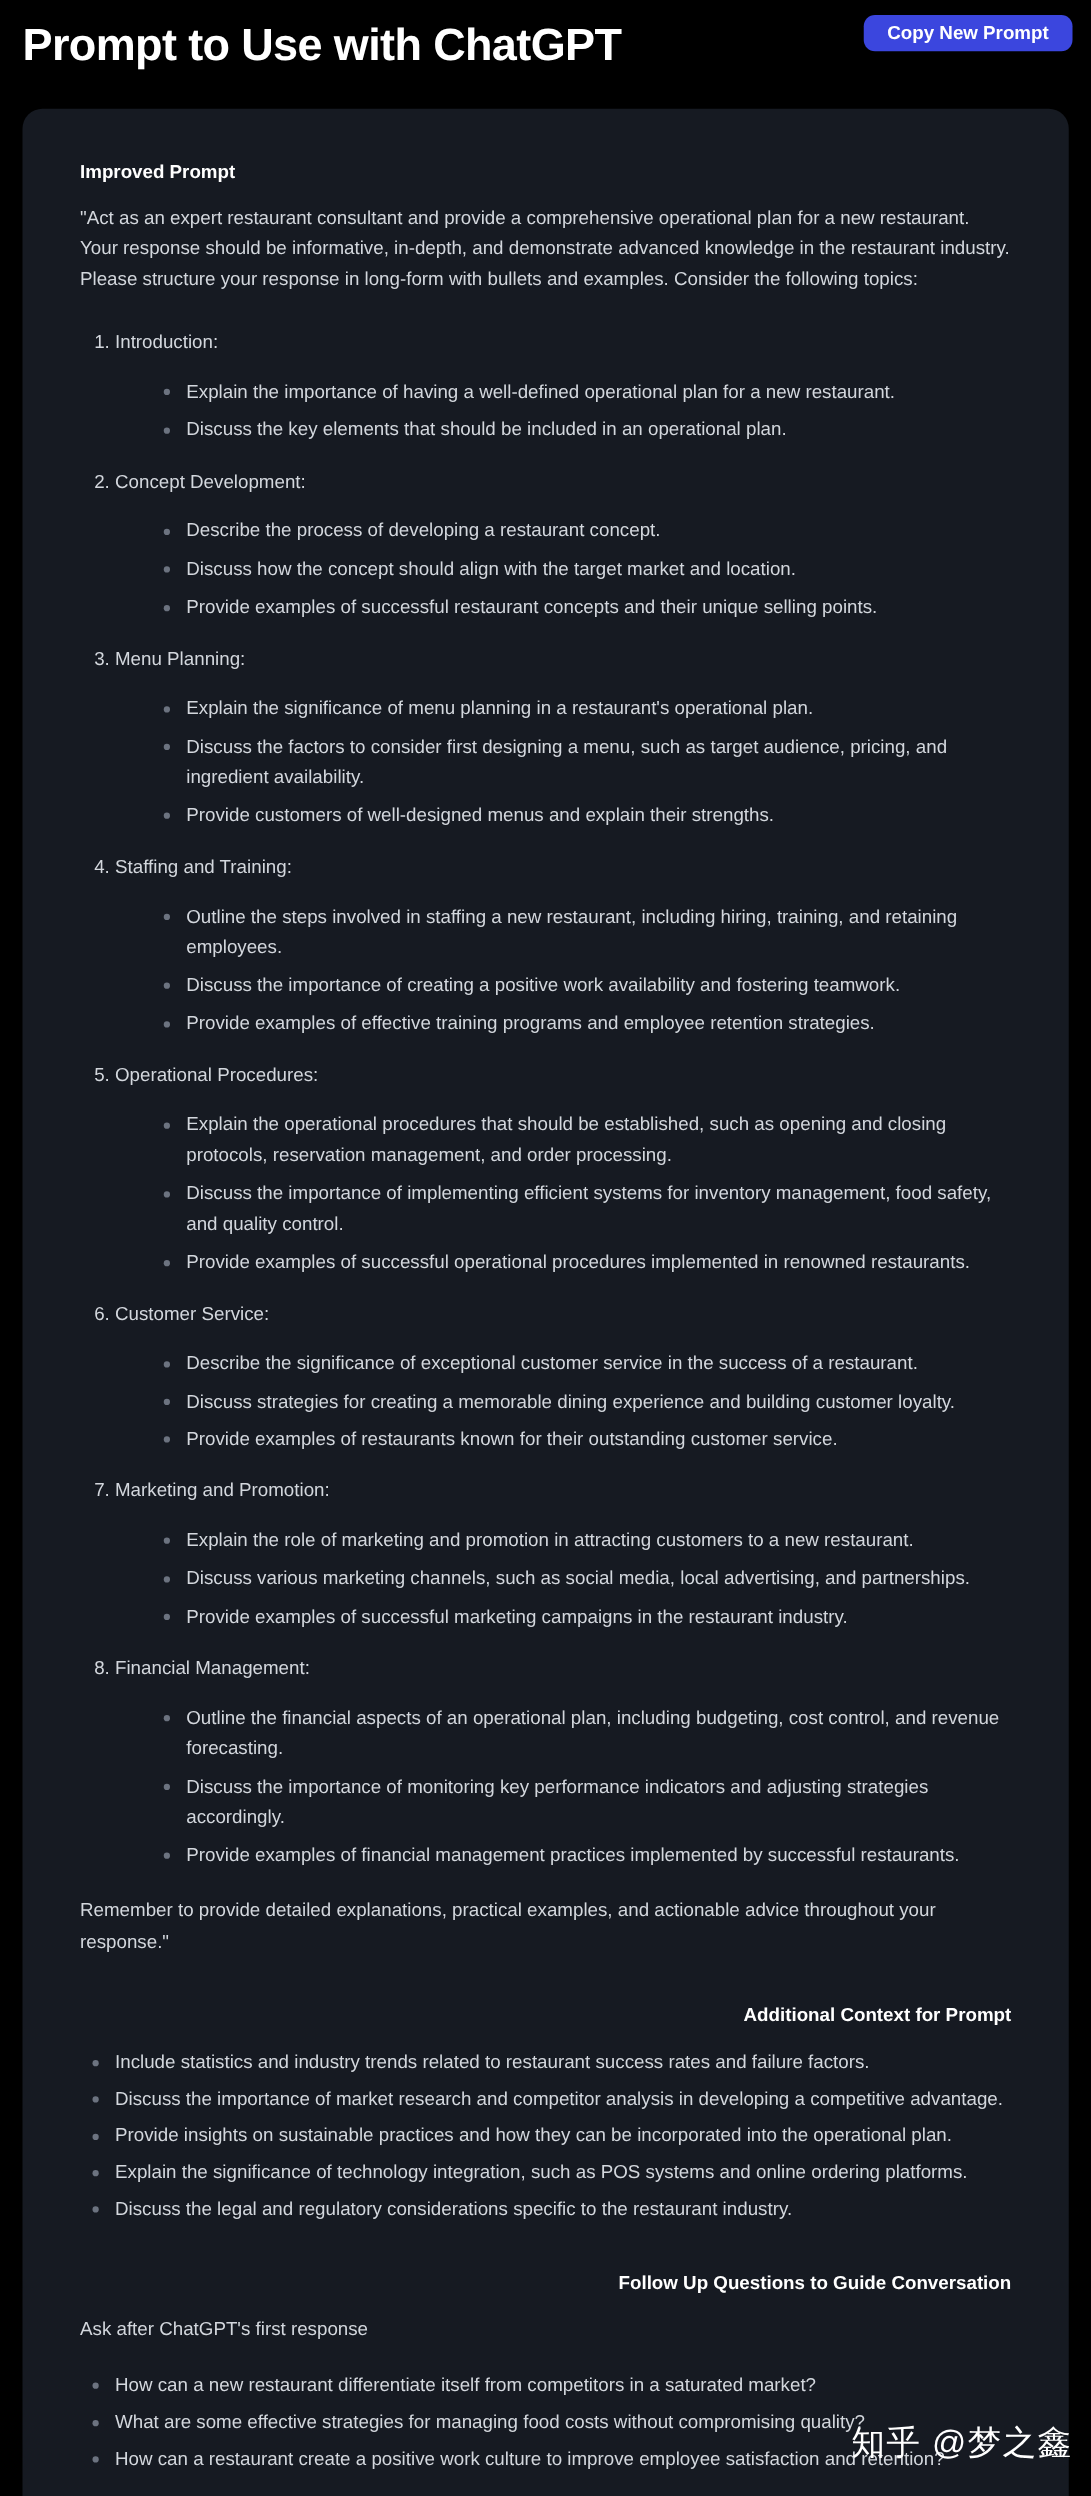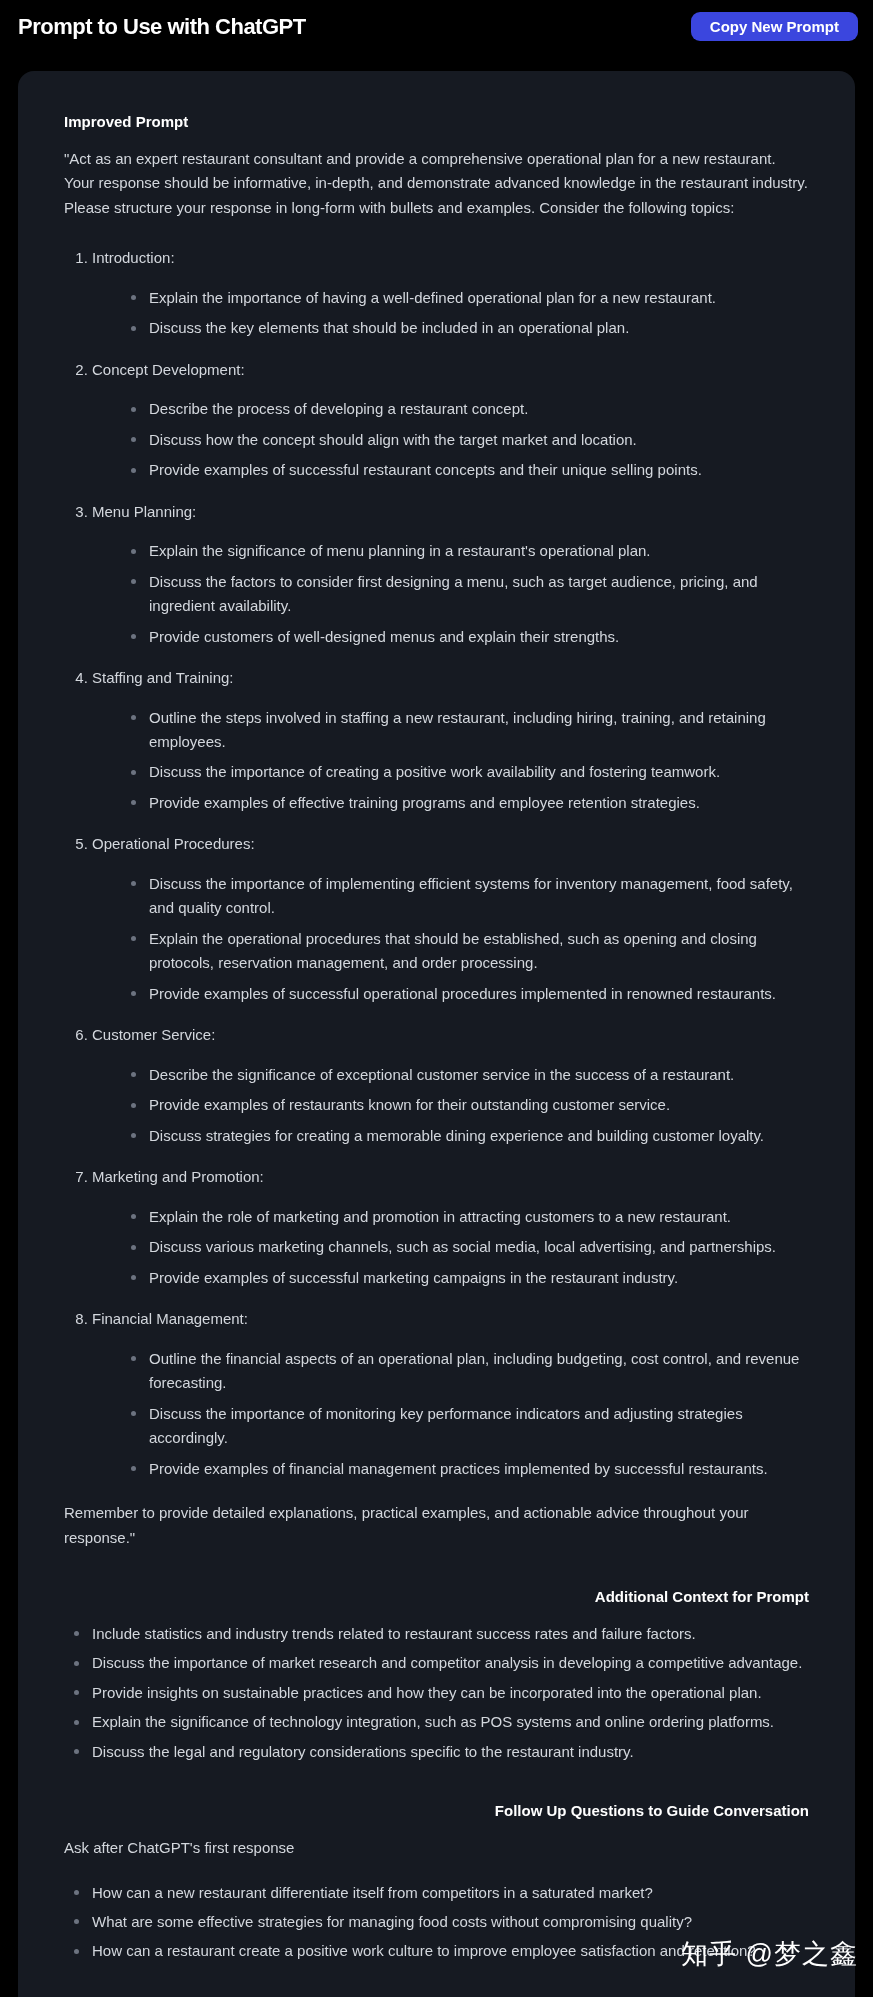--- a/index.html
+++ b/index.html
@@ -19,21 +19,21 @@
   .top-bar {
     display: flex;
     align-items: flex-start;
     justify-content: space-between;
     padding: 12px 15px 0 18px;
   }
   .page-title {
     margin: 0;
     padding-top: 2px;
     color: var(--heading-text, #ffffff);
-    font-size: 22px;
+    font-size: 36px;
     font-weight: 800;
     letter-spacing: -0.5px;
     line-height: 1.2;
   }
   .copy-btn {
     border: none;
     cursor: pointer;
     background: var(--accent-blue, #3b46de);
     color: #ffffff;
     font-family: inherit;
@@ -150,31 +150,31 @@
         <span class="topic-label">Staffing and Training:</span>
         <ul class="bullets sub">
           <li>Outline the steps involved in staffing a new restaurant, including hiring, training, and retaining employees.</li>
           <li>Discuss the importance of creating a positive work availability and fostering teamwork.</li>
           <li>Provide examples of effective training programs and employee retention strategies.</li>
         </ul>
       </li>
       <li>
         <span class="topic-label">Operational Procedures:</span>
         <ul class="bullets sub">
+          <li>Explain the operational procedures that should be established, such as opening and closing protocols, reservation management, and order processing.</li>
           <li>Discuss the importance of implementing efficient systems for inventory management, food safety, and quality control.</li>
-          <li>Explain the operational procedures that should be established, such as opening and closing protocols, reservation management, and order processing.</li>
           <li>Provide examples of successful operational procedures implemented in renowned restaurants.</li>
         </ul>
       </li>
       <li>
         <span class="topic-label">Customer Service:</span>
         <ul class="bullets sub">
           <li>Describe the significance of exceptional customer service in the success of a restaurant.</li>
+          <li>Discuss strategies for creating a memorable dining experience and building customer loyalty.</li>
           <li>Provide examples of restaurants known for their outstanding customer service.</li>
-          <li>Discuss strategies for creating a memorable dining experience and building customer loyalty.</li>
         </ul>
       </li>
       <li>
         <span class="topic-label">Marketing and Promotion:</span>
         <ul class="bullets sub">
           <li>Explain the role of marketing and promotion in attracting customers to a new restaurant.</li>
           <li>Discuss various marketing channels, such as social media, local advertising, and partnerships.</li>
           <li>Provide examples of successful marketing campaigns in the restaurant industry.</li>
         </ul>
       </li>

